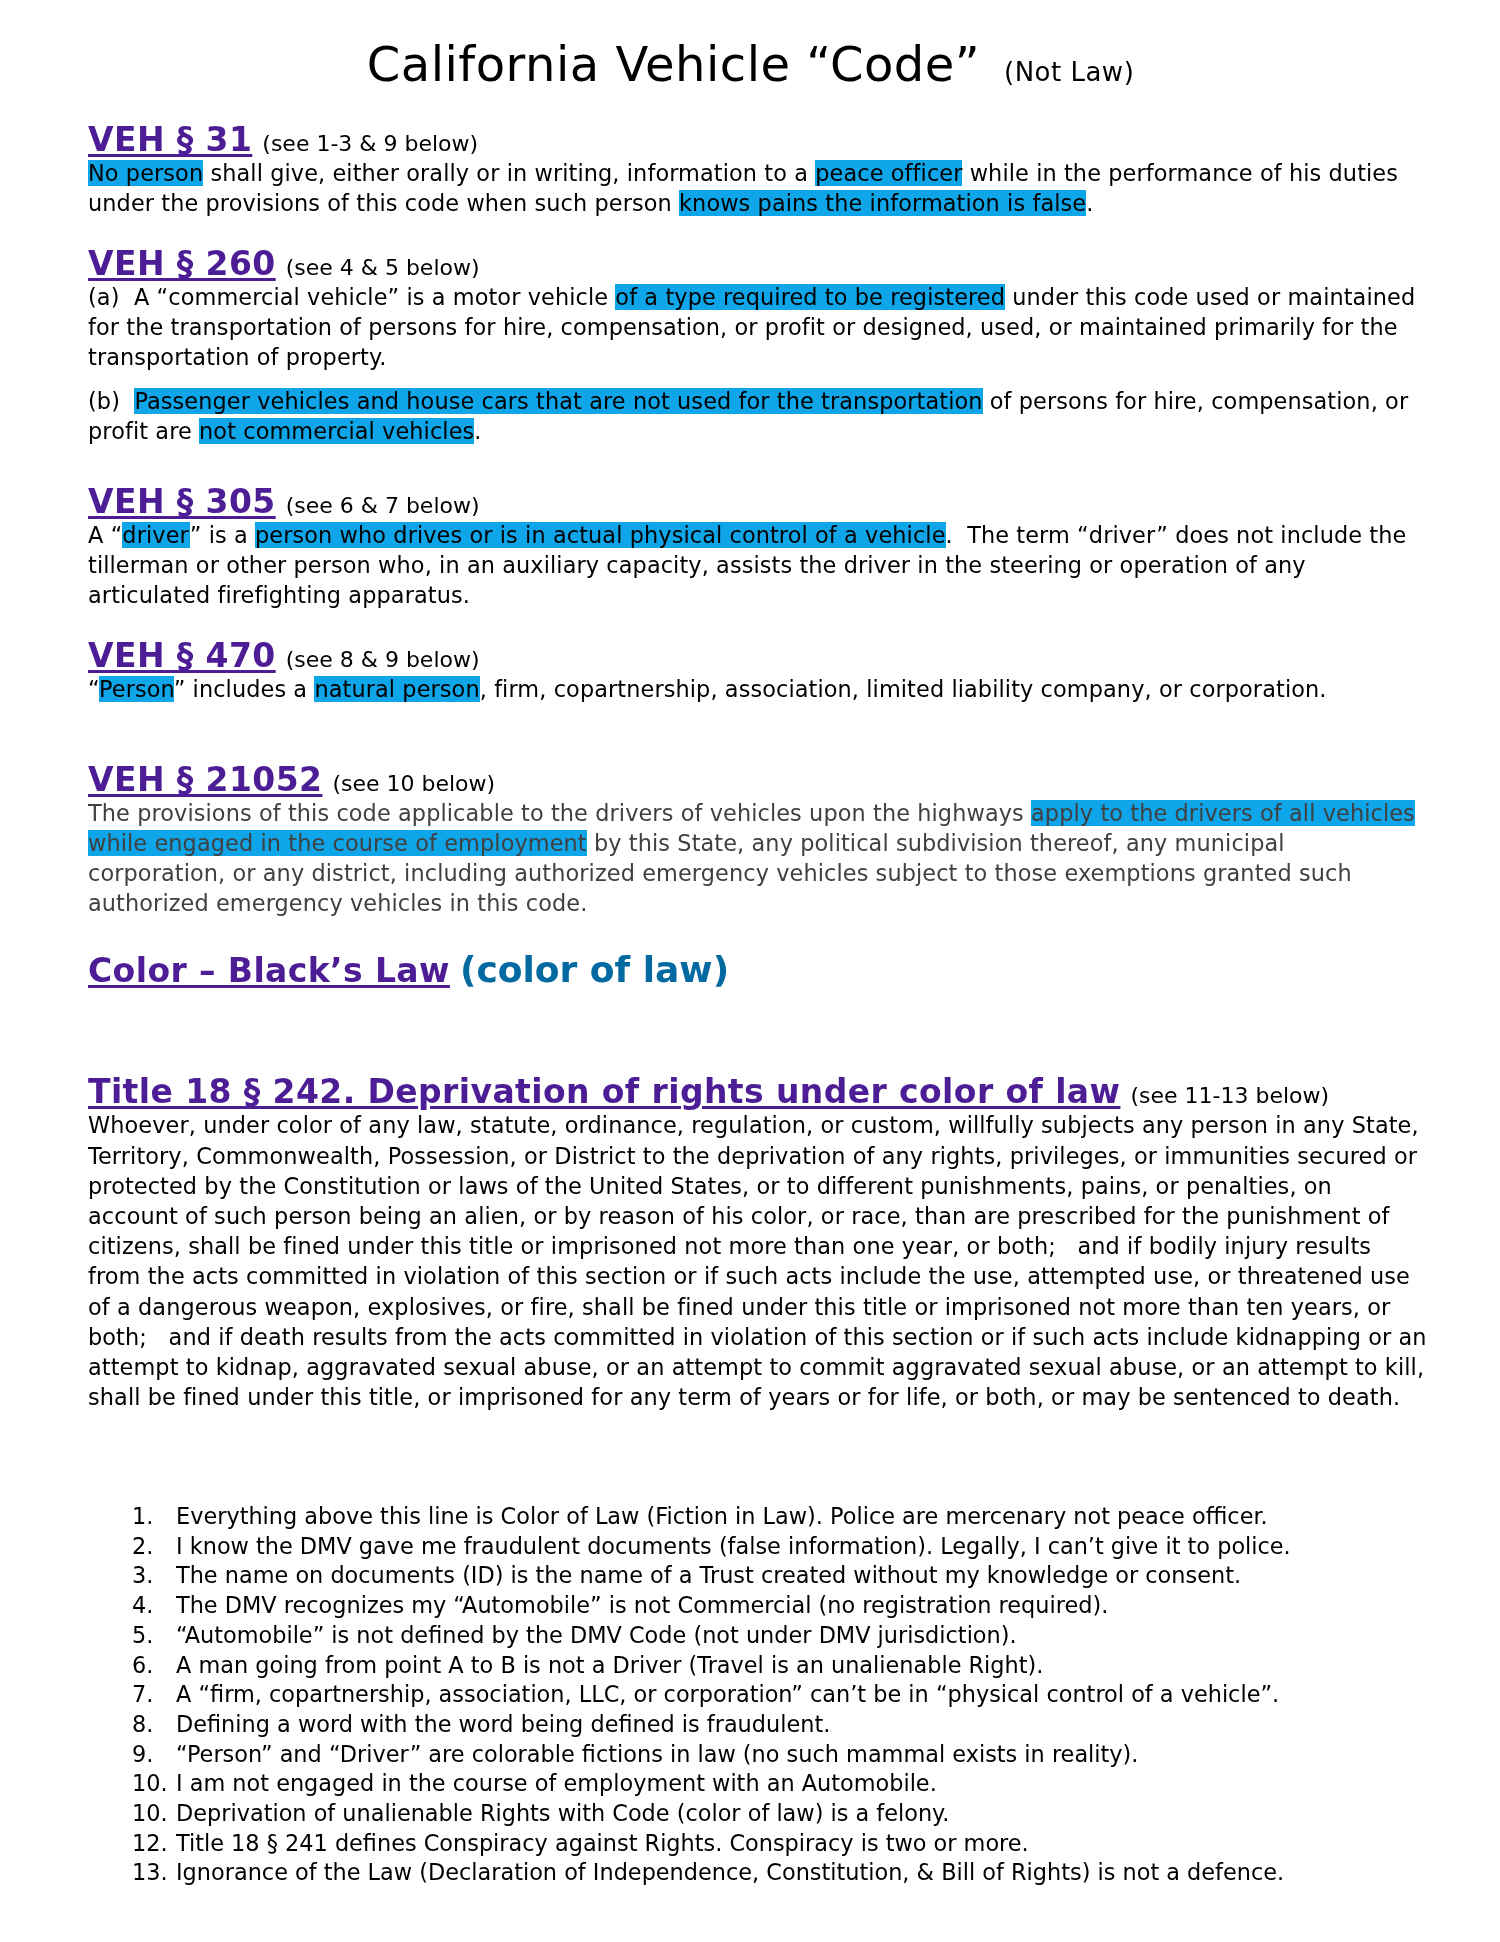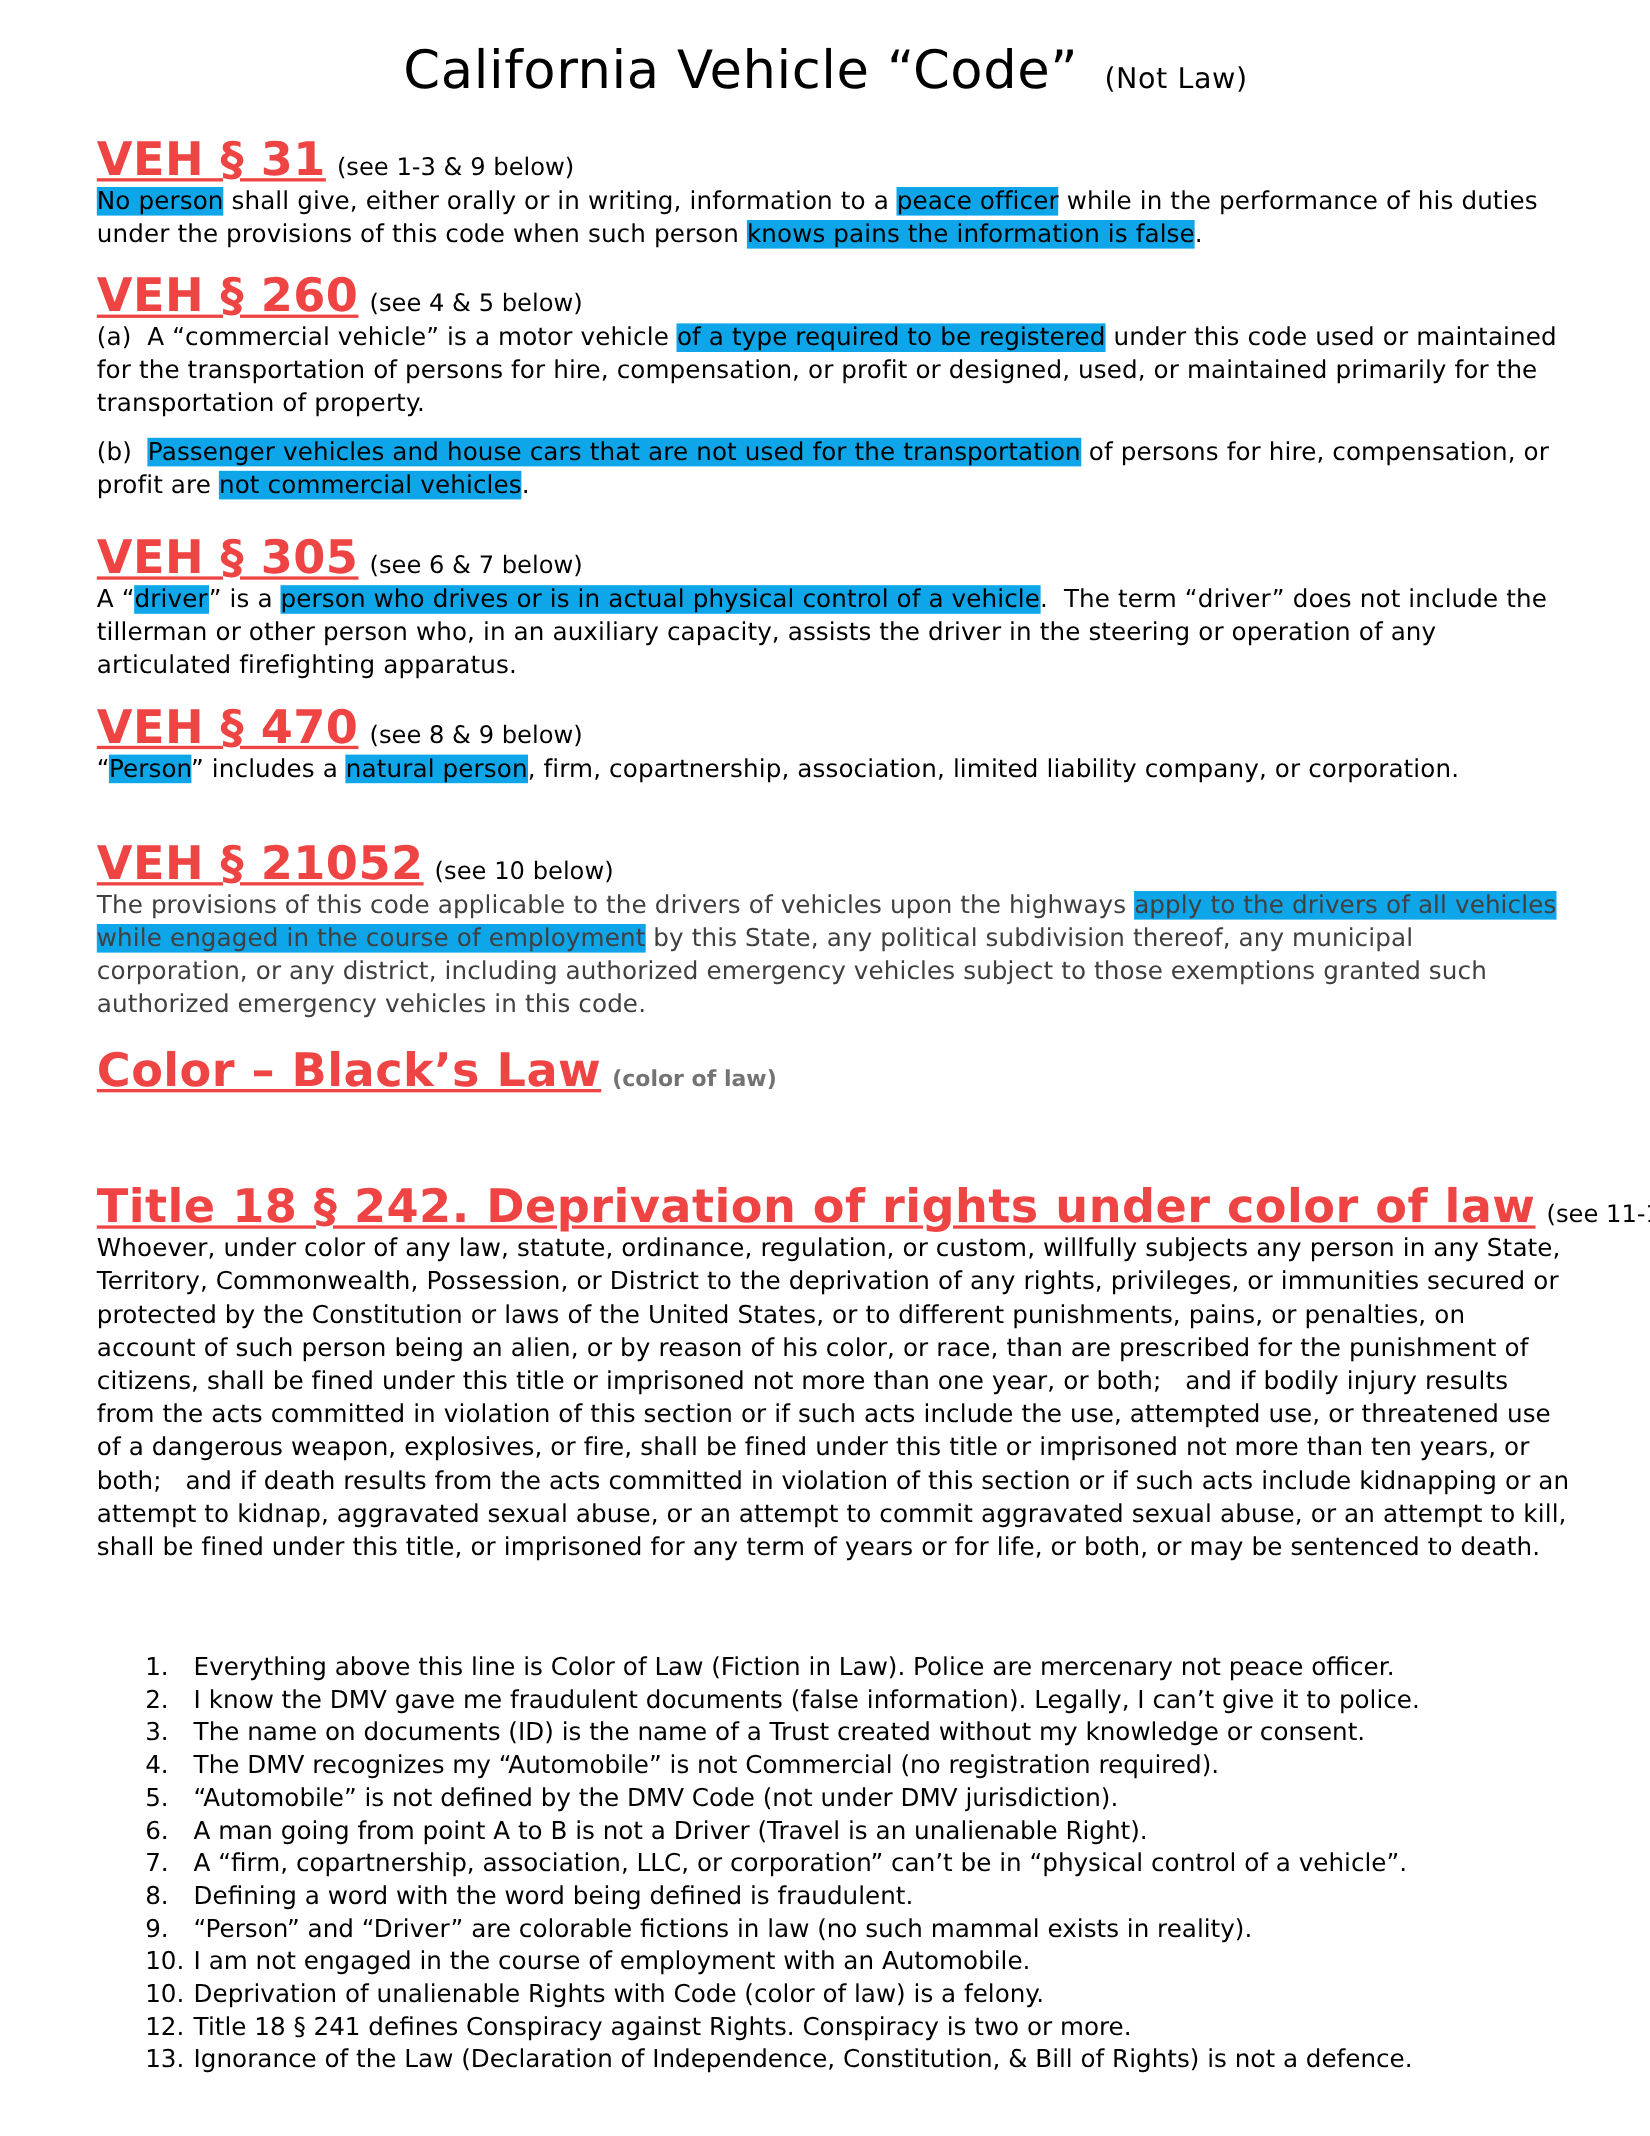--- a/index.html
+++ b/index.html
@@ -10,25 +10,25 @@
   .page { position: absolute; left: 88px; top: 0; width: 1340px; }
   .title {
     position: absolute; left: 0; width: 1325px; top: 36px; text-align: center;
     font-family: "DejaVu Sans", sans-serif; font-weight: normal; font-size: 48px; letter-spacing: 0.5px;
     white-space: nowrap;
   }
   .title .sub { font-size: 26px; margin-left: 8px; }
   .section { position: absolute; left: 0; width: 1340px; }
   .heading { font-weight: bold; white-space: nowrap; line-height: 1.1; }
   .heading a {
-    color: #ef4444; text-decoration: underline; text-decoration-thickness: 3px;
-    text-underline-offset: 3px; font-size: 42px; letter-spacing: 0.4px;
+    color: #4c1d95; text-decoration: underline; text-decoration-thickness: 3px;
+    text-underline-offset: 3px; font-size: 33px; letter-spacing: 0.4px;
   }
   .heading .see { font-weight: normal; font-size: 22px; color: #000; margin-left: 10px; }
-  .heading .paren-bold { font-weight: bold; font-size: 20px; color: #737373; margin-left: 10px; }
+  .heading .paren-bold { font-weight: bold; font-size: 36px; color: #0369a1; margin-left: 10px; }
   .body { font-size: 22.4px; line-height: 30px; margin: 0; letter-spacing: 0.1px; }
   .body.gray { color: #404040; }
   .hl { background: #0ea5e9; }
   ol.notes {
     position: absolute; left: 0; top: 1502px; margin: 0; padding: 0; list-style: none;
     font-size: 22.4px; line-height: 29.7px; width: 1340px;
   }
   ol.notes li { position: relative; padding-left: 88px; white-space: nowrap; }
   ol.notes li .num { position: absolute; left: 44px; }
 </style>

